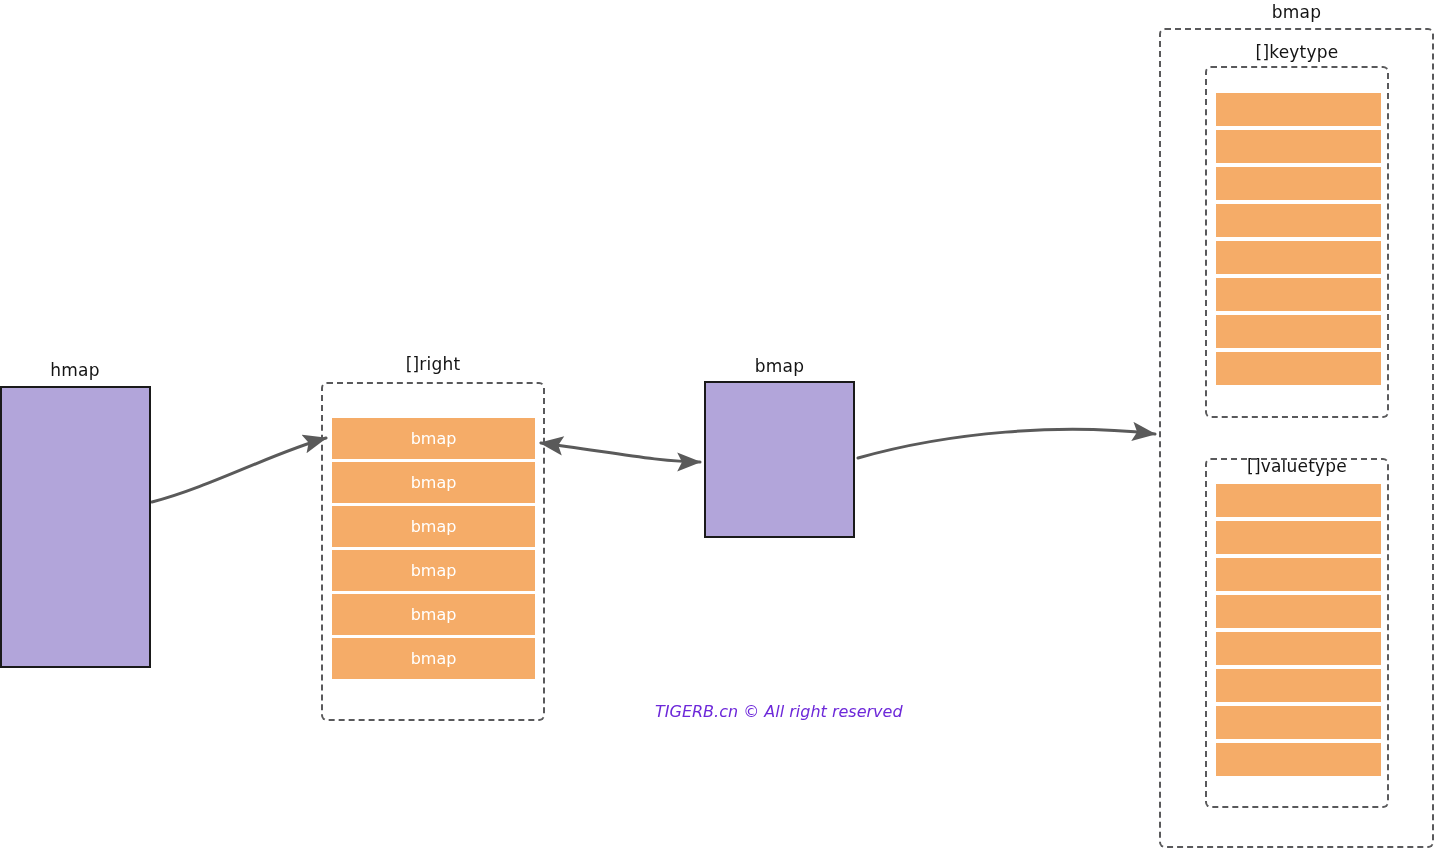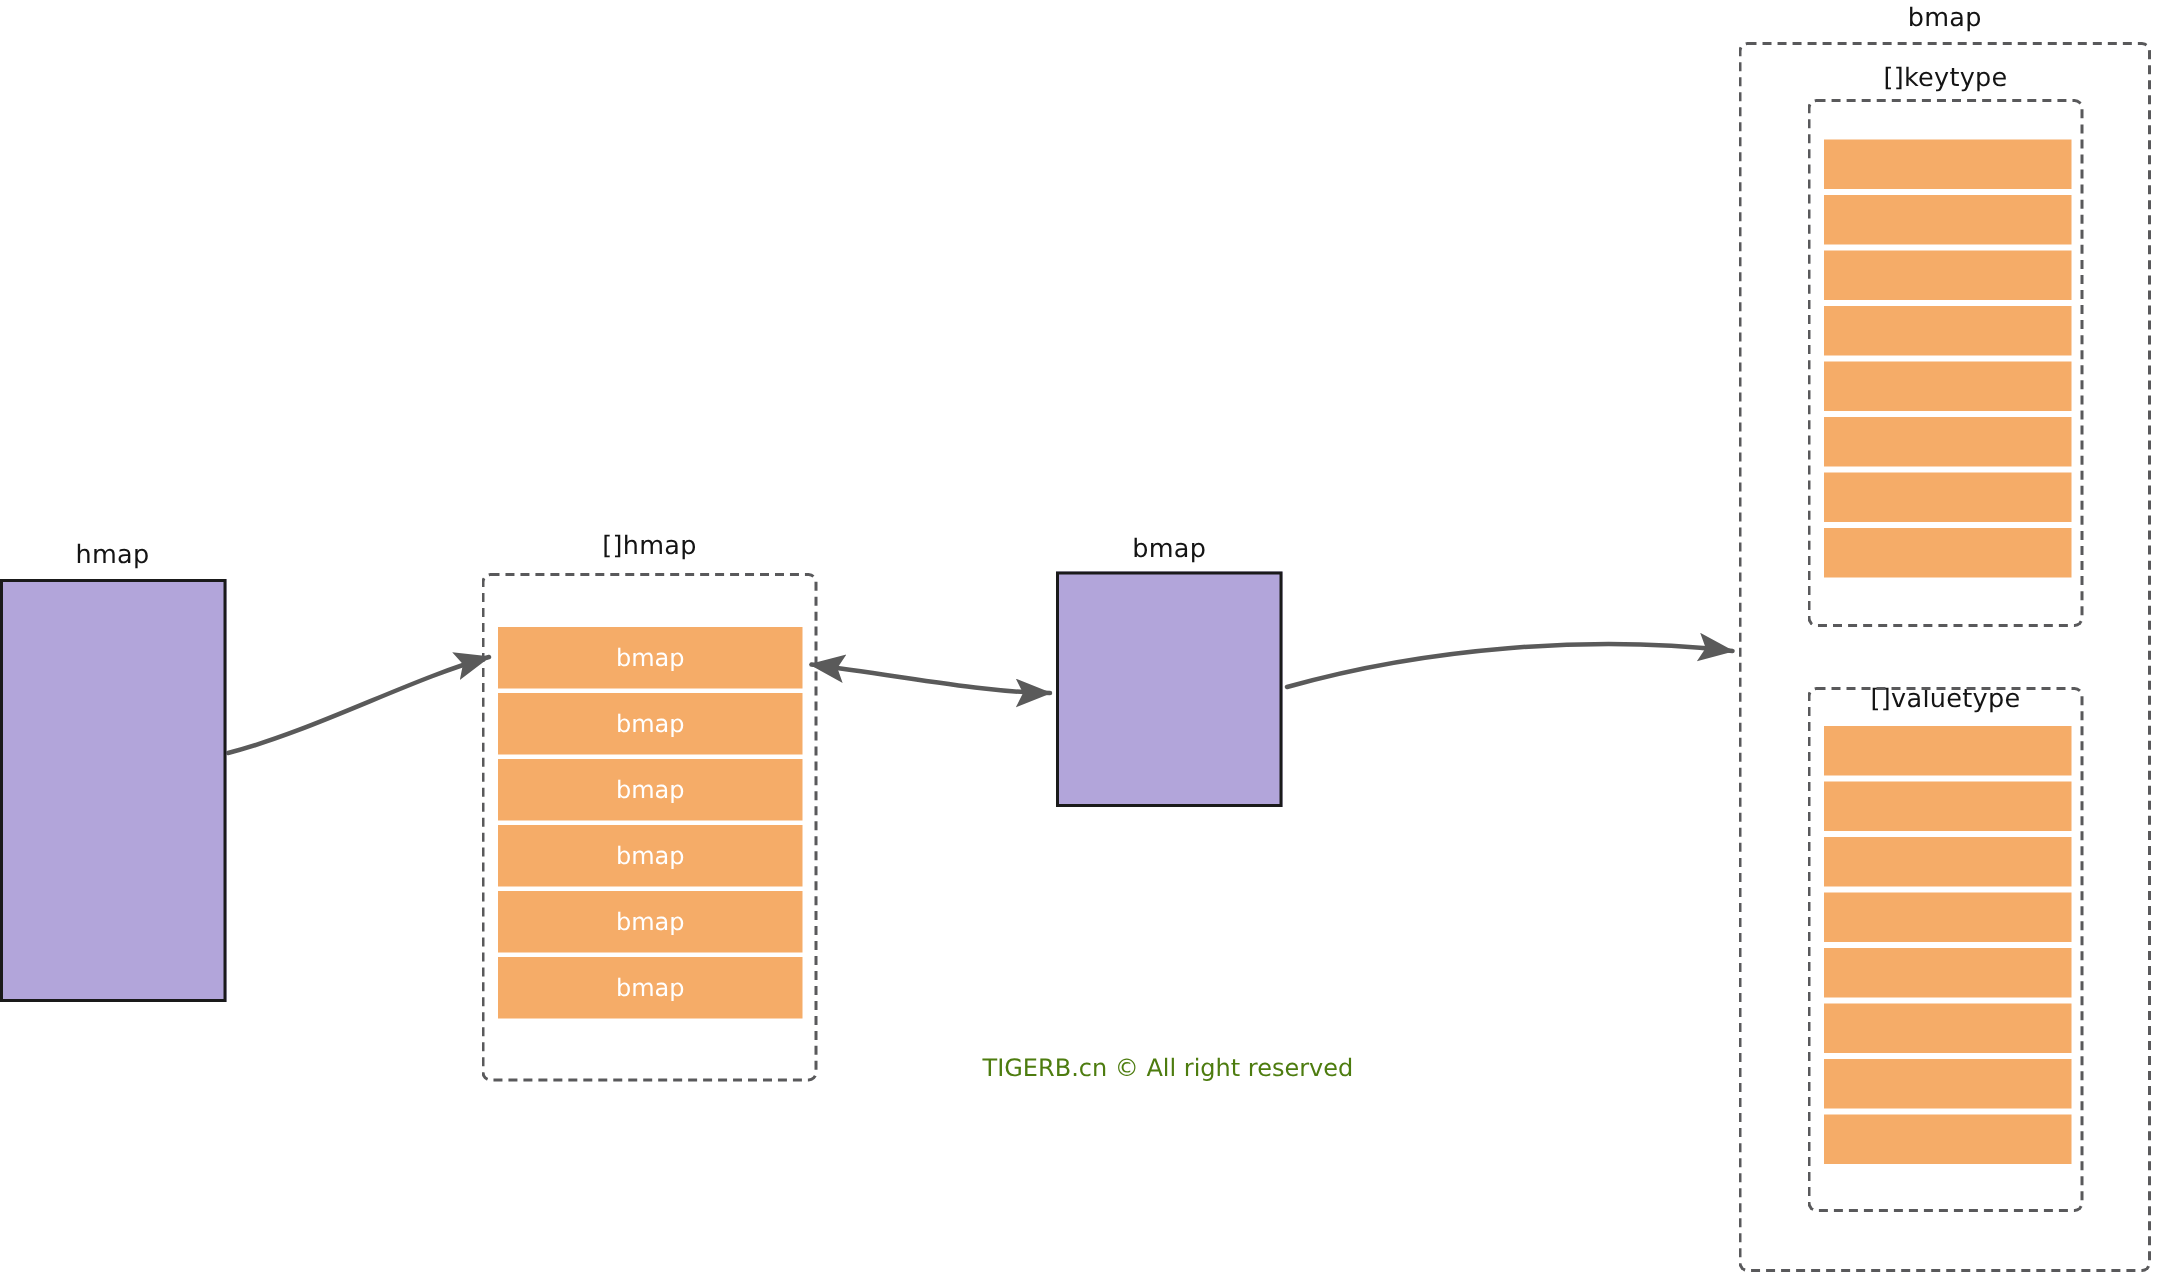--- a/index.html
+++ b/index.html
@@ -67,22 +67,23 @@
     left: 0;
     top: 0;
     width: 1440px;
     height: 854px;
     pointer-events: none;
   }
 
   
   .watermark {
     position: absolute;
+    font-style: italic;
     font-size: 16px;
-    color: #4d7c0f;
+    color: #6d28d9;
     white-space: nowrap;
   }
 </style>
 </head>
 <body>
 
 <div id="canvas">
 
   <svg id="arrows" viewBox="0 0 1440 854" xmlns="http://www.w3.org/2000/svg">
     <defs>
@@ -97,21 +98,21 @@
     <path d="M152,502 C210,487 275,452 326,438" fill="none" stroke="#5a5a5a" stroke-width="3" stroke-linecap="round" marker-end="url(#ah-right)"></path>
 
     <path d="M541,443 C610,452 660,462 700,462" fill="none" stroke="#5a5a5a" stroke-width="3" stroke-linecap="round" marker-start="url(#ah-left)" marker-end="url(#ah-right)"></path>
 
     <path d="M858,458 C950,432 1060,423 1155,434" fill="none" stroke="#5a5a5a" stroke-width="3" stroke-linecap="round" marker-end="url(#ah-right)"></path>
   </svg>
 
   <div class="label" style="left:0px; top:360px; width:150px;">hmap</div>
   <div class="purple-box" style="left:0px; top:386px; width:151px; height:282px;"></div>
 
-  <div class="label" style="left:321px; top:354px; width:224px;">[]hmap</div>
+  <div class="label" style="left:321px; top:354px; width:224px;">[]right</div>
   <div class="dashed-box" style="left:321px; top:382px; width:224px; height:339px;"></div>
   <div class="cell-stack" style="left:332px; top:418px; width:203px; height:268px; gap:3px;">
     <div class="cell" style="height:41px;">bmap</div>
     <div class="cell" style="height:41px;">bmap</div>
     <div class="cell" style="height:41px;">bmap</div>
     <div class="cell" style="height:41px;">bmap</div>
     <div class="cell" style="height:41px;">bmap</div>
     <div class="cell" style="height:41px;">bmap</div>
   </div>
 

